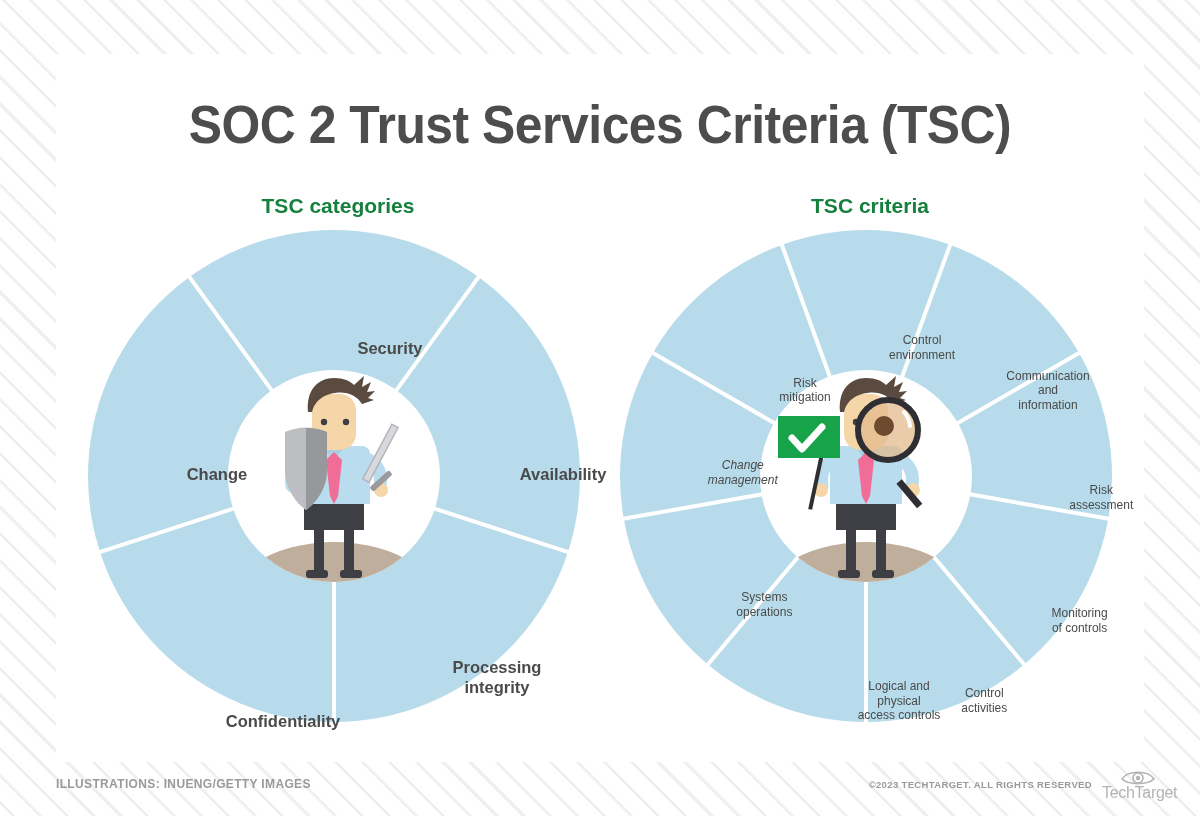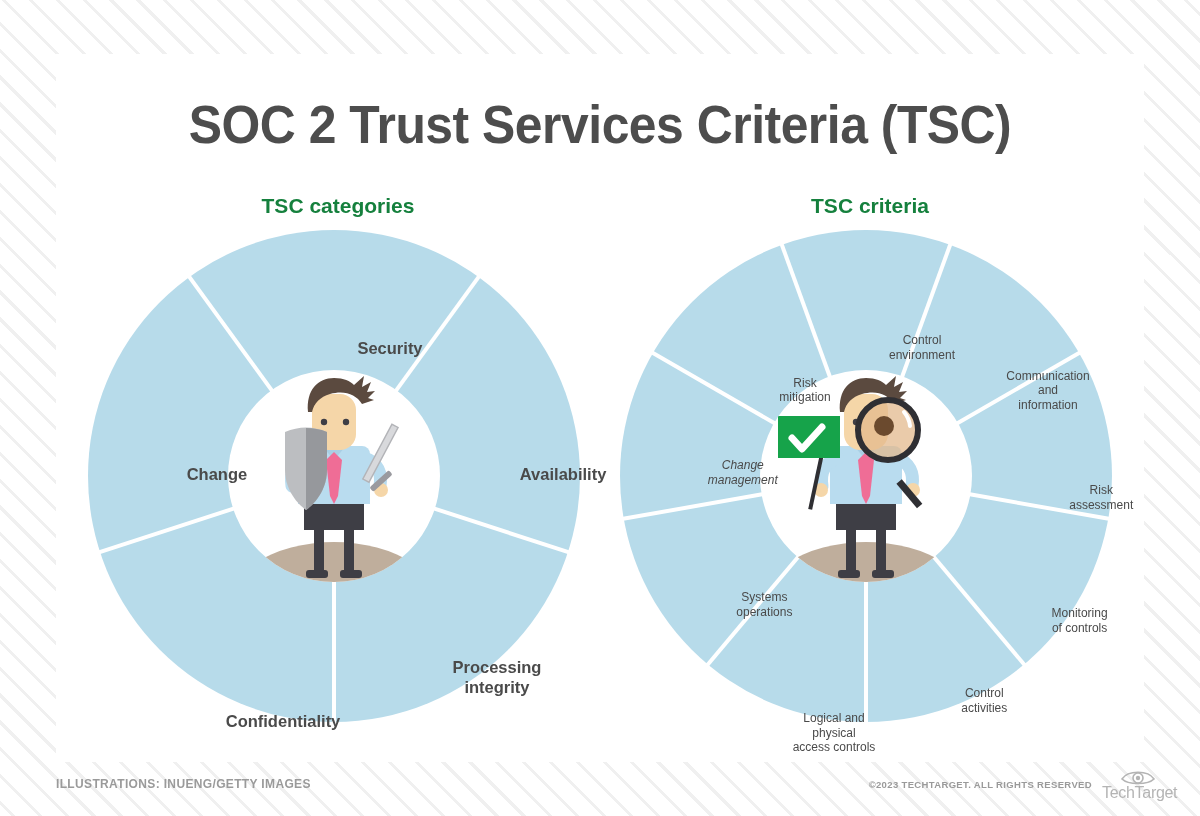--- a/index.html
+++ b/index.html
@@ -225,21 +225,21 @@
 environment</div>
       <div class="seg-label" style="left: 982.987px; top: 336.58px; margin-left: 9px;">Communication
 and
 information</div>
       <div class="seg-label" style="left: 1045.24px; top: 444.396px;">Risk
 assessment</div>
       <div class="seg-label" style="left: 1023.62px; top: 567px;">Monitoring
 of controls</div>
       <div class="seg-label" style="left: 928.248px; top: 647.024px;">Control
 activities</div>
-      <div class="seg-label" style="left: 778px; top: 647.024px; margin-top: 32px;">Logical and
+      <div class="seg-label" style="left: 843px; top: 647.024px;">Logical and
 physical
 access controls</div>
       <div class="seg-label" style="left: 708.383px; top: 551px;">Systems
 operations</div>
       <div class="seg-label" style="left: 686.765px; top: 419px; font-style: italic;">Change
 management</div>
       <div class="seg-label" style="left: 749.013px; top: 336.58px;">Risk
 mitigation</div>
     </div>
 

